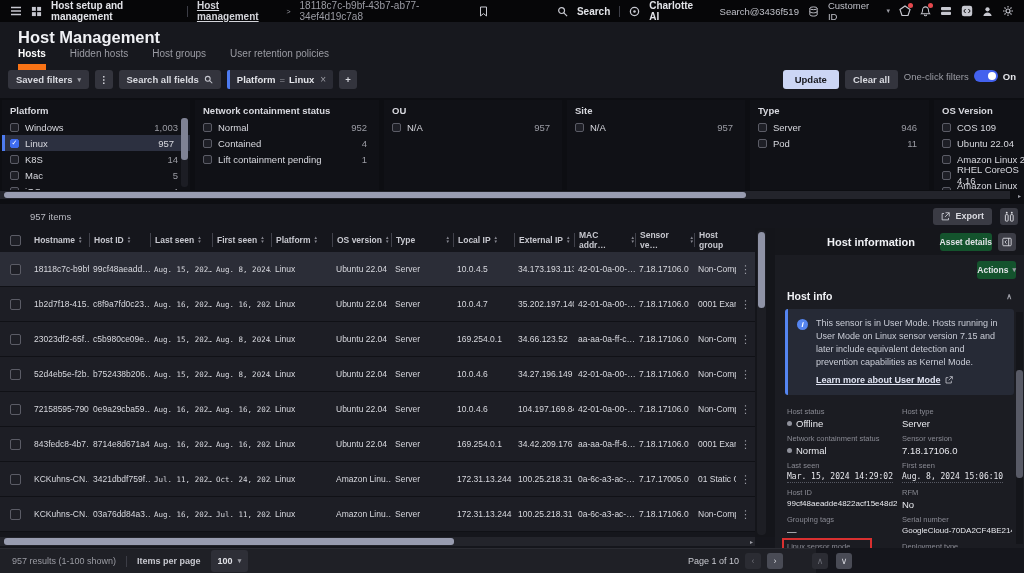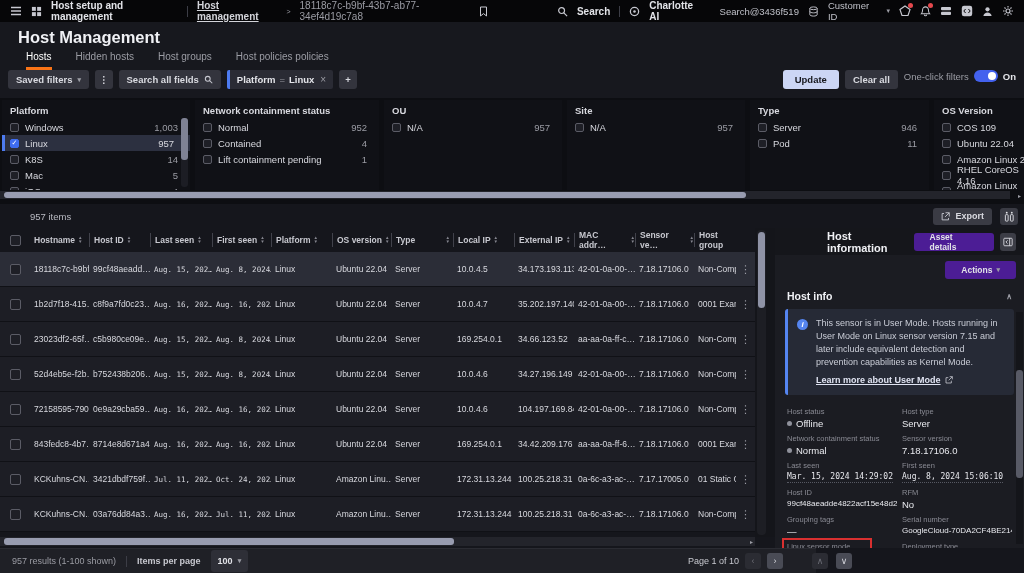--- a/index.html
+++ b/index.html
@@ -18,21 +18,21 @@
   .crumb-link { color:#d3d4da; text-decoration:underline; font-weight:bold; cursor:pointer; }
   .crumb-id { color:#9c9da5; }
   .acct { color:#bfc0c8; font-size:9.5px; }
   .chev { font-size:7px; color:#9c9da5; }
 
   
   .pagehead { top:22px; left:0; width:1024px; height:48px; background:#17181e; }
   .page-title { position:absolute; left:18px; top:6px; font-size:16.5px; font-weight:bold; color:#f0f1f5; }
   .tabs { position:absolute; left:18px; bottom:0; display:flex; gap:24px; }
   .tab { font-size:10px; color:#9b9ca4; padding-bottom:5px; cursor:pointer; }
-  .tab.active { color:#fff; font-weight:normal; border-bottom:3px solid #f97316;margin-left:8px; }
+  .tab.active { color:#fff; font-weight:bold; border-bottom:6px solid #f97316; }
 
   
   .filterbar { top:70px; left:0; width:1024px; height:28px; background:#17181e; display:flex; align-items:flex-start; gap:6px; padding:0 8px; }
   .fbtn { background:#33343d; border-radius:3px; height:19px; display:inline-flex; align-items:center; gap:5px; padding:0 8px; font-size:9.5px; font-weight:bold; color:#d9dae0; cursor:pointer; }
   .chip { background:#2a2b34; border-left:3px solid #4d7bf0; border-radius:2px; height:19px; display:inline-flex; align-items:center; gap:4px; padding:0 7px; font-size:9.5px; }
   .chip .f { font-weight:bold; } .chip .o { color:#9b9ca4; } .chip .x { color:#9b9ca4; font-size:10px; cursor:pointer; margin-left:2px; }
   .update-btn { background:#ccd6f5; color:#17181e; border-radius:3px; height:19px; display:inline-flex; align-items:center; padding:0 12px; font-size:9.5px; font-weight:bold; cursor:pointer; }
   .toggle-wrap { display:inline-flex; align-items:center; gap:5px; font-size:9.5px; color:#9b9ca4; }
   .toggle { width:24px; height:12px; border-radius:7px; background:#4361ee; position:relative; cursor:pointer; }
   .toggle::after { content:""; position:absolute; right:2px; top:2px; width:8px; height:8px; border-radius:50%; background:#fff; }
@@ -75,21 +75,21 @@
   .gap-strip { left:755px; top:228px; width:20px; height:309px; background:#14151a; }
   .tvscroll { left:757px; top:230px; width:9px; height:305px; background:#1d1e24; border-radius:4px; }
   .tvthumb { position:absolute; left:1px; top:2px; width:7px; height:76px; background:#8f93a6; border-radius:4px; }
   .thscroll { left:0; top:537px; width:755px; height:9px; background:#23242b; }
   .ththumb { position:absolute; left:4px; top:1px; width:450px; height:7px; background:#989cb0; border-radius:3px; }
 
   
   .panel { left:775px; top:228px; width:249px; height:320px; background:#1b1c22; overflow:hidden; }
   .panel-header { height:27px; background:#15161b; display:flex; align-items:center; gap:6px; padding:0 8px; }
   .panel-title { font-size:11px; font-weight:bold; color:#f0f1f5; margin-right:auto;padding-left:44px; }
-  .pbtn { background:#4c1d95; border-radius:3px; height:18px; display:inline-flex; align-items:center; gap:4px; padding:0 16px; font-size:8.5px; font-weight:bold; color:#e2e3e8; cursor:pointer; }
+  .pbtn { background:#14532d; border-radius:3px; height:18px; display:inline-flex; align-items:center; gap:4px; padding:0 0; font-size:8.5px; font-weight:bold; color:#e2e3e8; cursor:pointer; }
   .picon-btn { background:#3c3d46; border-radius:3px; width:18px; height:18px; display:inline-flex; align-items:center; justify-content:center; cursor:pointer; }
   .panel-actions { height:30px; display:flex; align-items:center; justify-content:flex-end; padding:0 8px; }
   .section-title { height:22px; display:flex; align-items:center; padding:0 12px; font-size:10.5px; font-weight:bold; color:#f0f1f5; }
   .collapse { margin-left:auto; font-size:8px; color:#9b9ca4; cursor:pointer; }
   .callout { margin:2px 10px 6px; background:#262a36; border-left:3px solid #5585f0; border-radius:3px; padding:8px 10px 8px 28px; position:relative; }
   .info-dot { position:absolute; left:9px; top:10px; width:11px; height:11px; border-radius:50%; background:#5585f0; color:#fff; font-size:8px; font-weight:bold; display:flex; align-items:center; justify-content:center; font-style:italic; }
   .callout-text { font-size:9px; line-height:13px; color:#c9ccd6; }
   .callout-link { margin-top:5px; font-size:9px; font-weight:bold; color:#e0e4f2; text-decoration:underline; display:inline-flex; align-items:center; gap:4px; cursor:pointer; }
   .fields { padding:6px 12px; display:grid; grid-template-columns:110px 110px; column-gap:5px; }
   .field { height:27px; position:relative; }
@@ -203,21 +203,21 @@
       </svg>
     </span>
 </div>
 
 <div class="abs pagehead">
   <div class="page-title">Host Management</div>
   <div class="tabs">
     <div class="tab active">Hosts</div>
     <div class="tab">Hidden hosts</div>
     <div class="tab">Host groups</div>
-    <div class="tab">Host policies policies</div>
+    <div class="tab">User retention policies</div>
   </div>
 </div>
 
 <div class="abs filterbar">
   <span class="fbtn">
       <span>Saved filters</span>
       <span class="chev">▾</span>
     </span>
   <span class="fbtn" style="padding:0 4px">⋮</span>
   <span class="fbtn">

